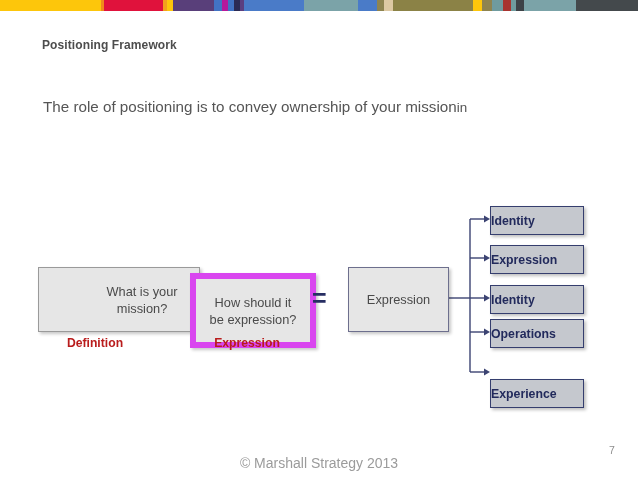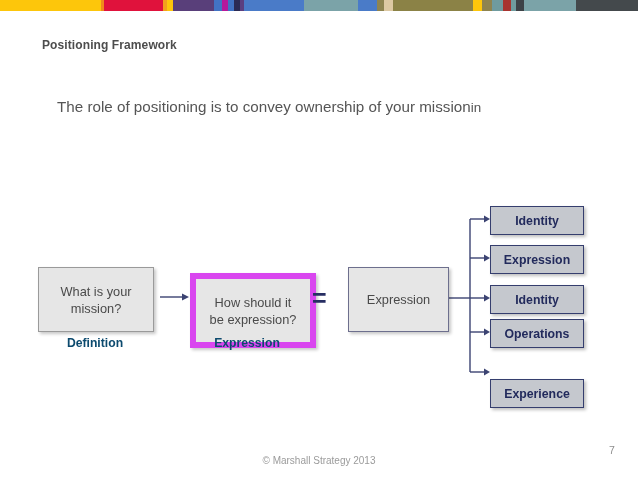--- a/index.html
+++ b/index.html
@@ -20,77 +20,78 @@
   
   #title{
     position:absolute;left:42px;top:38px;
     font-size:12px;font-weight:bold;color:#4d4d4d;
     letter-spacing:0.1px;
   }
 
   
   #lead{
     position:absolute;left:43px;top:96px;width:560px;
-    font-size:15.2px;line-height:22.5px;color:#555555;margin-left:14px;
+    font-size:15.2px;line-height:22.5px;color:#555555;
   }
   #lead .small{font-size:13.4px;}
 
   
   .flowbox{
     position:absolute;
     background:#e6e6e6;
     display:flex;align-items:center;justify-content:center;
     text-align:center;
     font-size:12.8px;color:#4a4a4a;
     line-height:17px;
     box-shadow:2px 2px 3px rgba(0,0,0,0.22);
   }
   #box-definition{
     left:38px;top:267px;width:114px;height:63px;
     border:1px solid #9a9a9a;
+    padding-left:46px;
   }
   #box-positioning{
     left:190px;top:273px;width:114px;height:63px;
     border:6px solid #d946ef;
   }
   #box-expression{
     left:348px;top:267px;width:99px;height:63px;
     border:1px solid #6d6f8d;
     font-size:12.8px;
   }
   .flowlabel{
     position:absolute;
-    font-size:12.2px;font-weight:bold;color:#0c4a6e;
+    font-size:12.2px;font-weight:bold;color:#b91c1c;
     text-align:center;
   }
   #label-definition{left:38px;top:336px;width:114px;}
   #label-positioning{left:190px;top:336px;width:114px;}
   
   #equals{
     position:absolute;left:312px;top:286px;
     font-size:25px;font-weight:bold;color:#262d62;line-height:25px;
   }
 
   
   .expbox{
     position:absolute;left:490px;width:92px;height:27px;
     background:#c5c8ce;
     border:1.5px solid #353e6e;
-    display:flex;align-items:center;justify-content:center;
+    display:flex;align-items:center;
     font-size:12.3px;font-weight:bold;color:#222a5c;
     box-shadow:2px 2px 3px rgba(0,0,0,0.25);
   }
 
   
   #connectors{position:absolute;left:0;top:0;width:638px;height:478px;}
 
   
   #footer-copy{
     position:absolute;left:0;top:455px;width:638px;text-align:center;
-    font-size:10px;color:#9b9b9b;
+    font-size:14px;color:#9b9b9b;
   }
   #page-number{
     position:absolute;left:600px;top:444px;width:24px;text-align:center;
     font-size:10.5px;color:#8e8e8e;
   }
 </style>
 </head>
 <body>
 
 <div id="colorbar">

